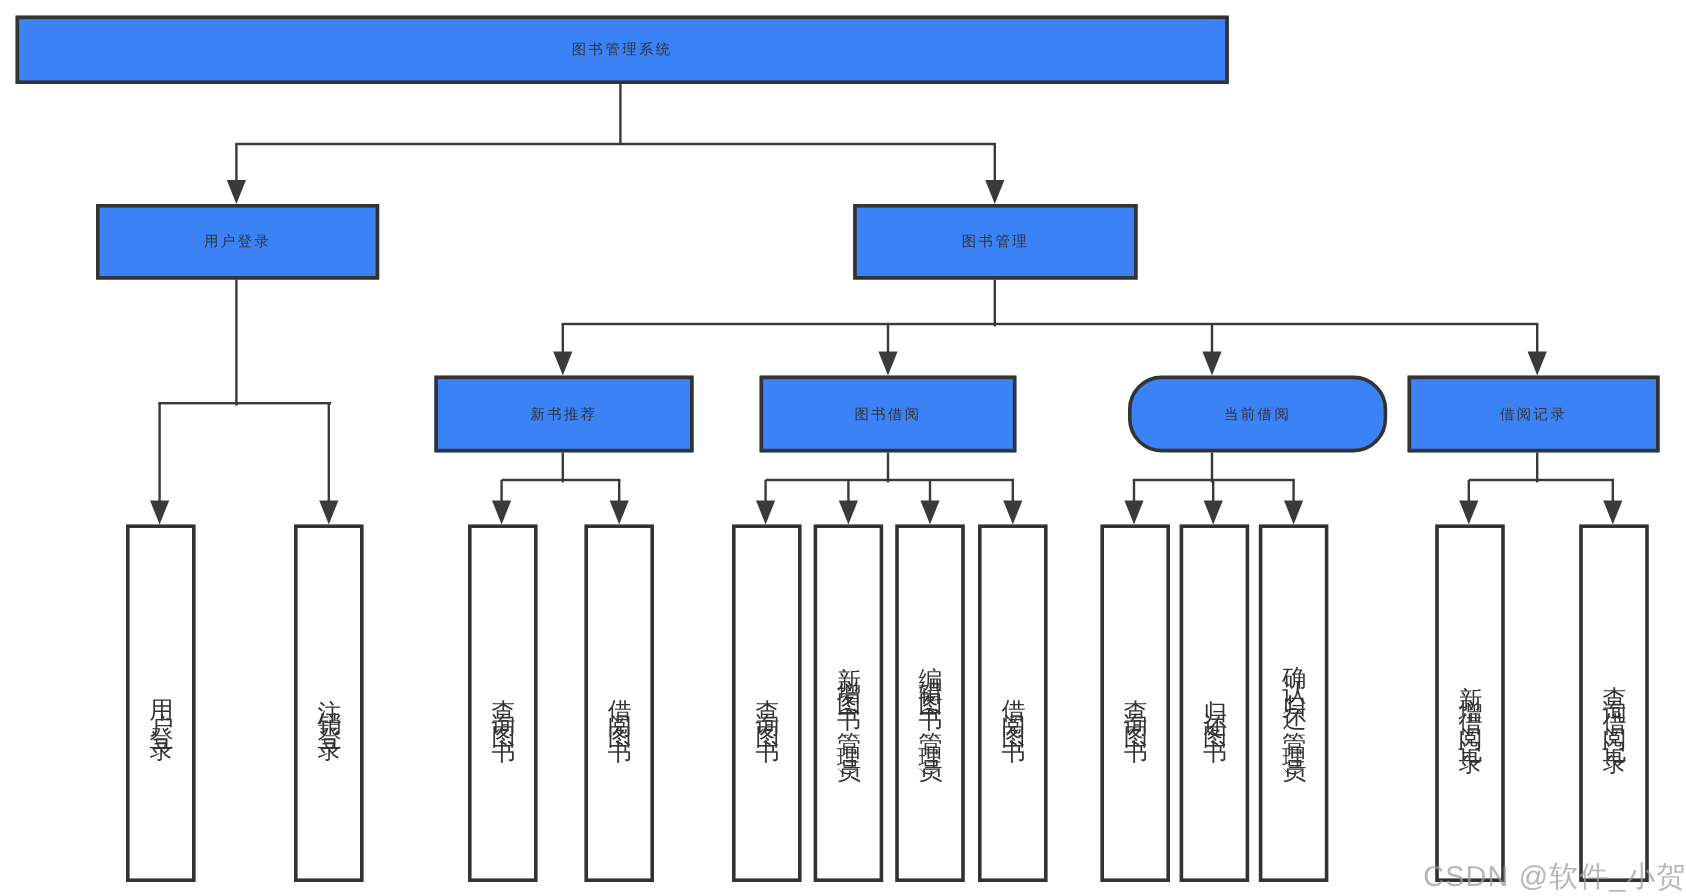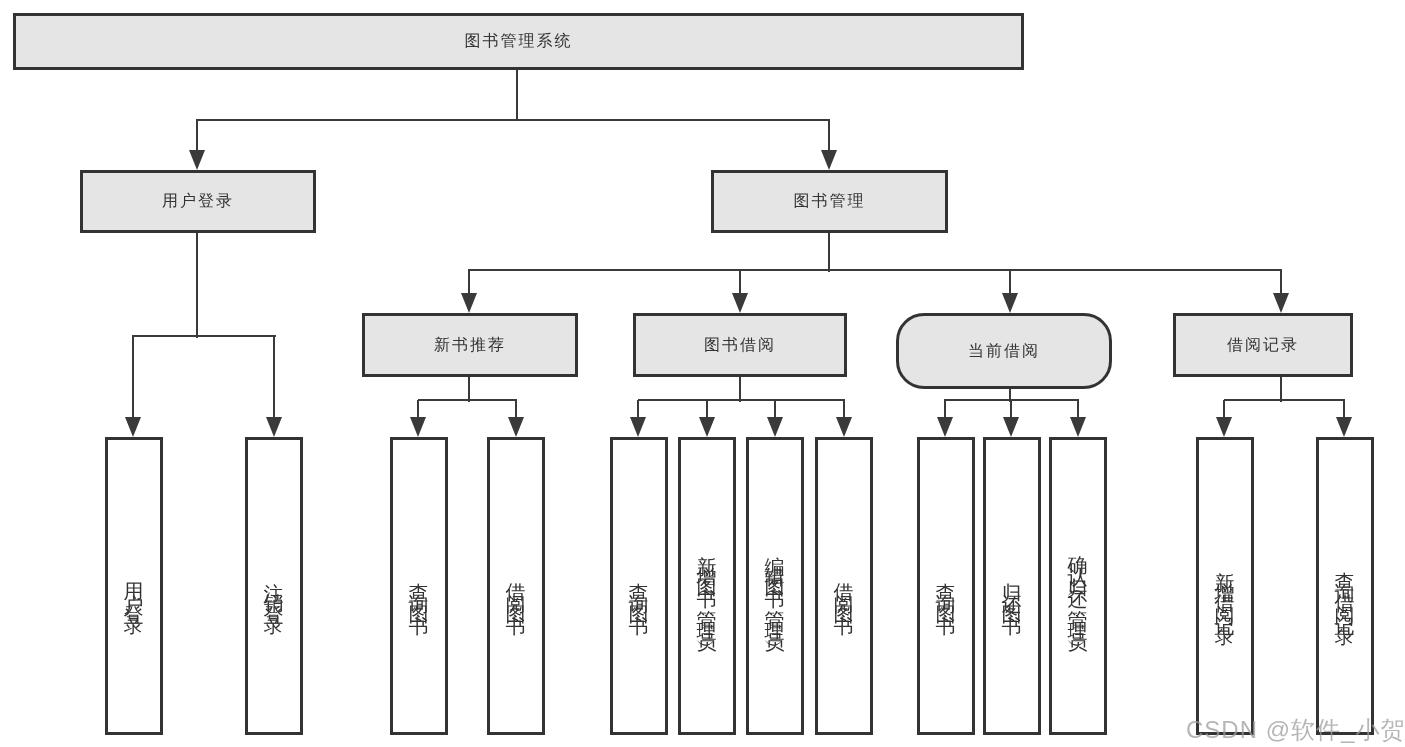--- a/index.html
+++ b/index.html
@@ -1,23 +1,23 @@
 <!DOCTYPE html>
 <html><head>
 <meta charset="utf-8">
 <style>
   html,body{margin:0;padding:0;background:#ffffff;}
   #stage{
     position:relative;width:1405px;height:747px;background:#ffffff;overflow:hidden;
     font-family:"Liberation Sans","DejaVu Sans",sans-serif;color:#333333;
   }
   .hnode{
-    position:absolute;box-sizing:border-box;border:3px solid #333333;background:#e5e5e5;
+    position:absolute;box-sizing:border-box;border:3px solid #333333;background:#3b82f6;
     display:flex;align-items:center;justify-content:center;
-    font-size:16px;letter-spacing:2px;z-index:2;
+    font-size:12px;letter-spacing:2px;z-index:2;
   }
   .leaf{
     position:absolute;box-sizing:border-box;border:3px solid #333333;background:#ffffff;
     width:58px;height:298px;top:437px;
     display:flex;align-items:center;justify-content:center;
     font-size:20px;z-index:2;
   }
   .leaf span{
     writing-mode:vertical-rl;text-orientation:mixed;
     letter-spacing:11px;line-height:1;margin-top:6px;white-space:nowrap;
@@ -50,24 +50,24 @@
   <div class="hnode" style="left:711px;top:170px;width:237px;height:63px;text-align:right;">
     <span>图书管理</span>
   </div>
 
   <div class="hnode" style="left:633px;top:313px;width:214px;height:64px;">
     <span>图书借阅</span>
   </div>
   <div class="hnode" style="left:362px;top:313px;width:216px;height:64px;">
     <span>新书推荐</span>
   </div>
-  <div class="hnode" style="left:896px;top:313px;width:216px;height:76px;border-radius:28px;">
+  <div class="hnode" style="left:940px;top:313px;width:216px;height:64px;border-radius:28px;">
     <span>当前借阅</span>
   </div>
-  <div class="hnode" style="left:1173px;top:313px;width:180px;height:64px;">
+  <div class="hnode" style="left:1173px;top:313px;width:210px;height:64px;">
     <span>借阅记录</span>
   </div>
 
   <div class="leaf" style="left:105px;">
     <span>用户登录</span>
   </div>
   <div class="leaf" style="left:245px;">
     <span>注销登录</span>
   </div>
 

